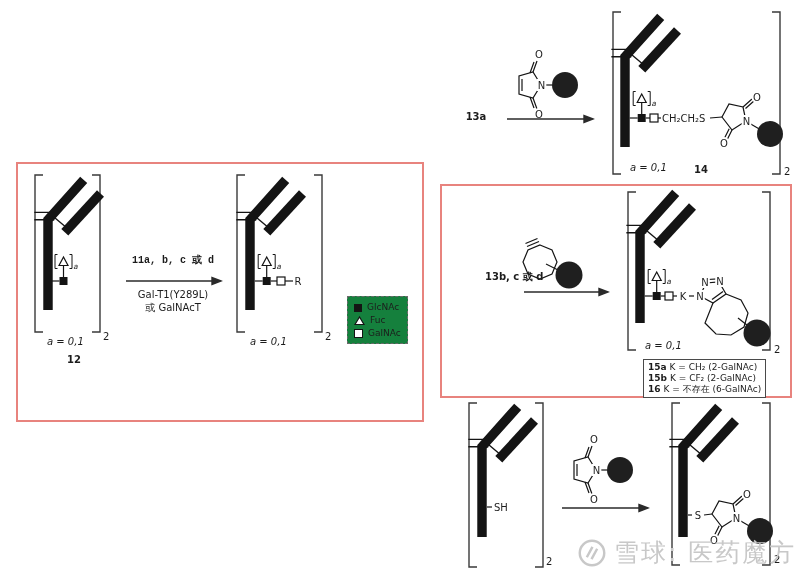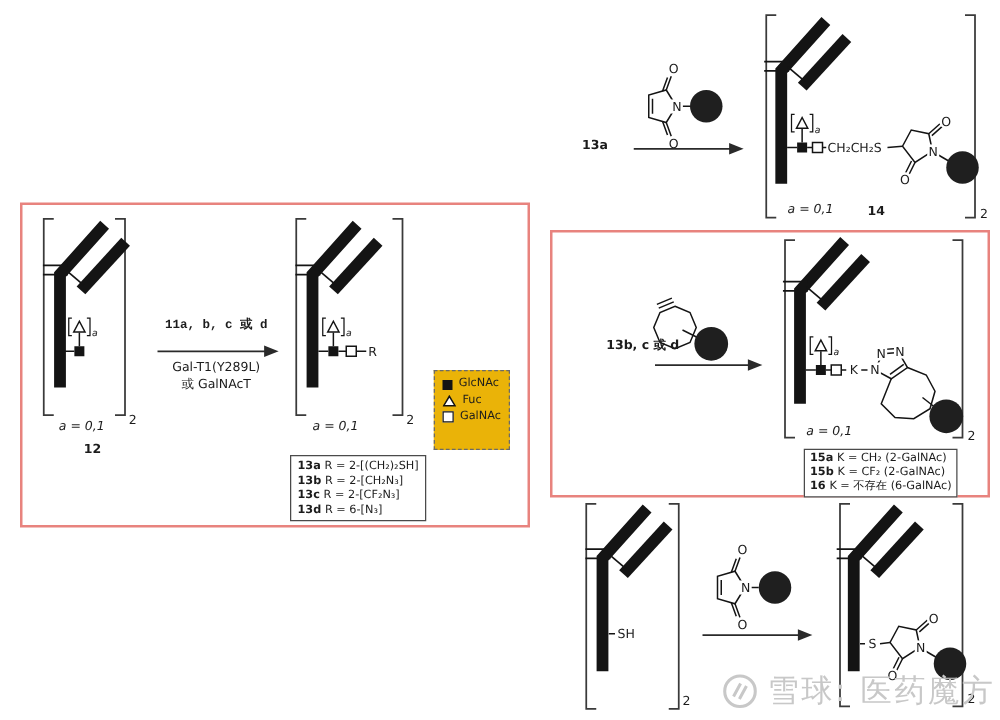--- a/index.html
+++ b/index.html
@@ -8,21 +8,21 @@
   #scheme{position:absolute;left:0;top:0;}
   .redbox{position:absolute;border:2px solid #e8837e;background:transparent;}
   .lbl{position:absolute;color:#1c1c1c;font-size:10px;line-height:12px;white-space:nowrap;}
   .bold{font-weight:700;}
   .ital{font-style:italic;font-weight:400;}
   .ctr{text-align:center;}
   .sub2{font-size:10px;color:#1c1c1c;}
   .txtbox{position:absolute;border:1.5px solid #4a4a4a;background:#fff;padding:3px 5px 2px 5px;
           font-size:9px;line-height:11.5px;color:#1c1c1c;white-space:nowrap;}
   .txtbox .id{font-weight:700;margin-right:3px;}
-  .legend{position:absolute;border:1.5px dashed #6a6a6a;background:#eab308;padding:4px 6px 19px 6px;
+  .legend{position:absolute;border:1.5px dashed #6a6a6a;background:#15803d;padding:4px 6px 3px 6px;
           font-size:9px;line-height:13px;color:#1c1c1c;}
   .legend .row{display:flex;align-items:center;gap:5px;white-space:nowrap;}
   .sym-fsq{display:inline-block;width:8px;height:8px;background:#141414;}
   .sym-osq{display:inline-block;width:7px;height:7px;border:1.2px solid #141414;background:#fff;}
   .watermark{position:absolute;left:576px;top:536px;display:flex;align-items:center;gap:6px;
              color:#c8c8c8;font-size:25px;letter-spacing:2px;white-space:nowrap;}
   svg text{font-family:"DejaVu Sans","Liberation Sans",sans-serif;font-size:10px;fill:#1c1c1c;}
   svg text.ko{stroke:#ffffff;stroke-width:4px;paint-order:stroke;}
   svg text.sm{font-size:7.5px;font-style:italic;}
 </style>
@@ -181,26 +181,20 @@
           <path d="M5.5 1 L1 8.5 H10 Z" fill="#fff" stroke="#141414" stroke-width="1.2"></path>
         </svg>
         <span>Fuc</span>
       </div>
     <div class="row">
         <span class="sym-osq"></span>
         <span>GalNAc</span>
       </div>
   </div>
 
-  <div class="txtbox" style="left:232px;top:364px;">
-    <div><span class="id">13a</span><span>R = 2-[(CH₂)₂SH]</span></div>
-    <div><span class="id">13b</span><span>R = 2-[CH₂N₃]</span></div>
-    <div><span class="id">13c</span><span>R = 2-[CF₂N₃]</span></div>
-    <div><span class="id">13d</span><span>R = 6-[N₃]</span></div>
-  </div>
 
   <div class="lbl bold ctr" style="left:460px;top:111px;width:32px;">13a</div>
   <div class="lbl ital" style="left:630px;top:162px;">a = 0,1</div>
   <div class="lbl bold ctr" style="left:688px;top:164px;width:26px;">14</div>
   <div class="lbl sub2" style="left:784px;top:166px;">2</div>
 
   <div class="lbl bold" style="left:459px;top:271px;margin-left:26px;">13b, c 或 d</div>
   <div class="lbl ital" style="left:645px;top:340px;">a = 0,1</div>
   <div class="lbl sub2" style="left:774px;top:344px;">2</div>
   <div class="txtbox" style="left:643px;top:359px;line-height:11px;padding:2px 4px;">

